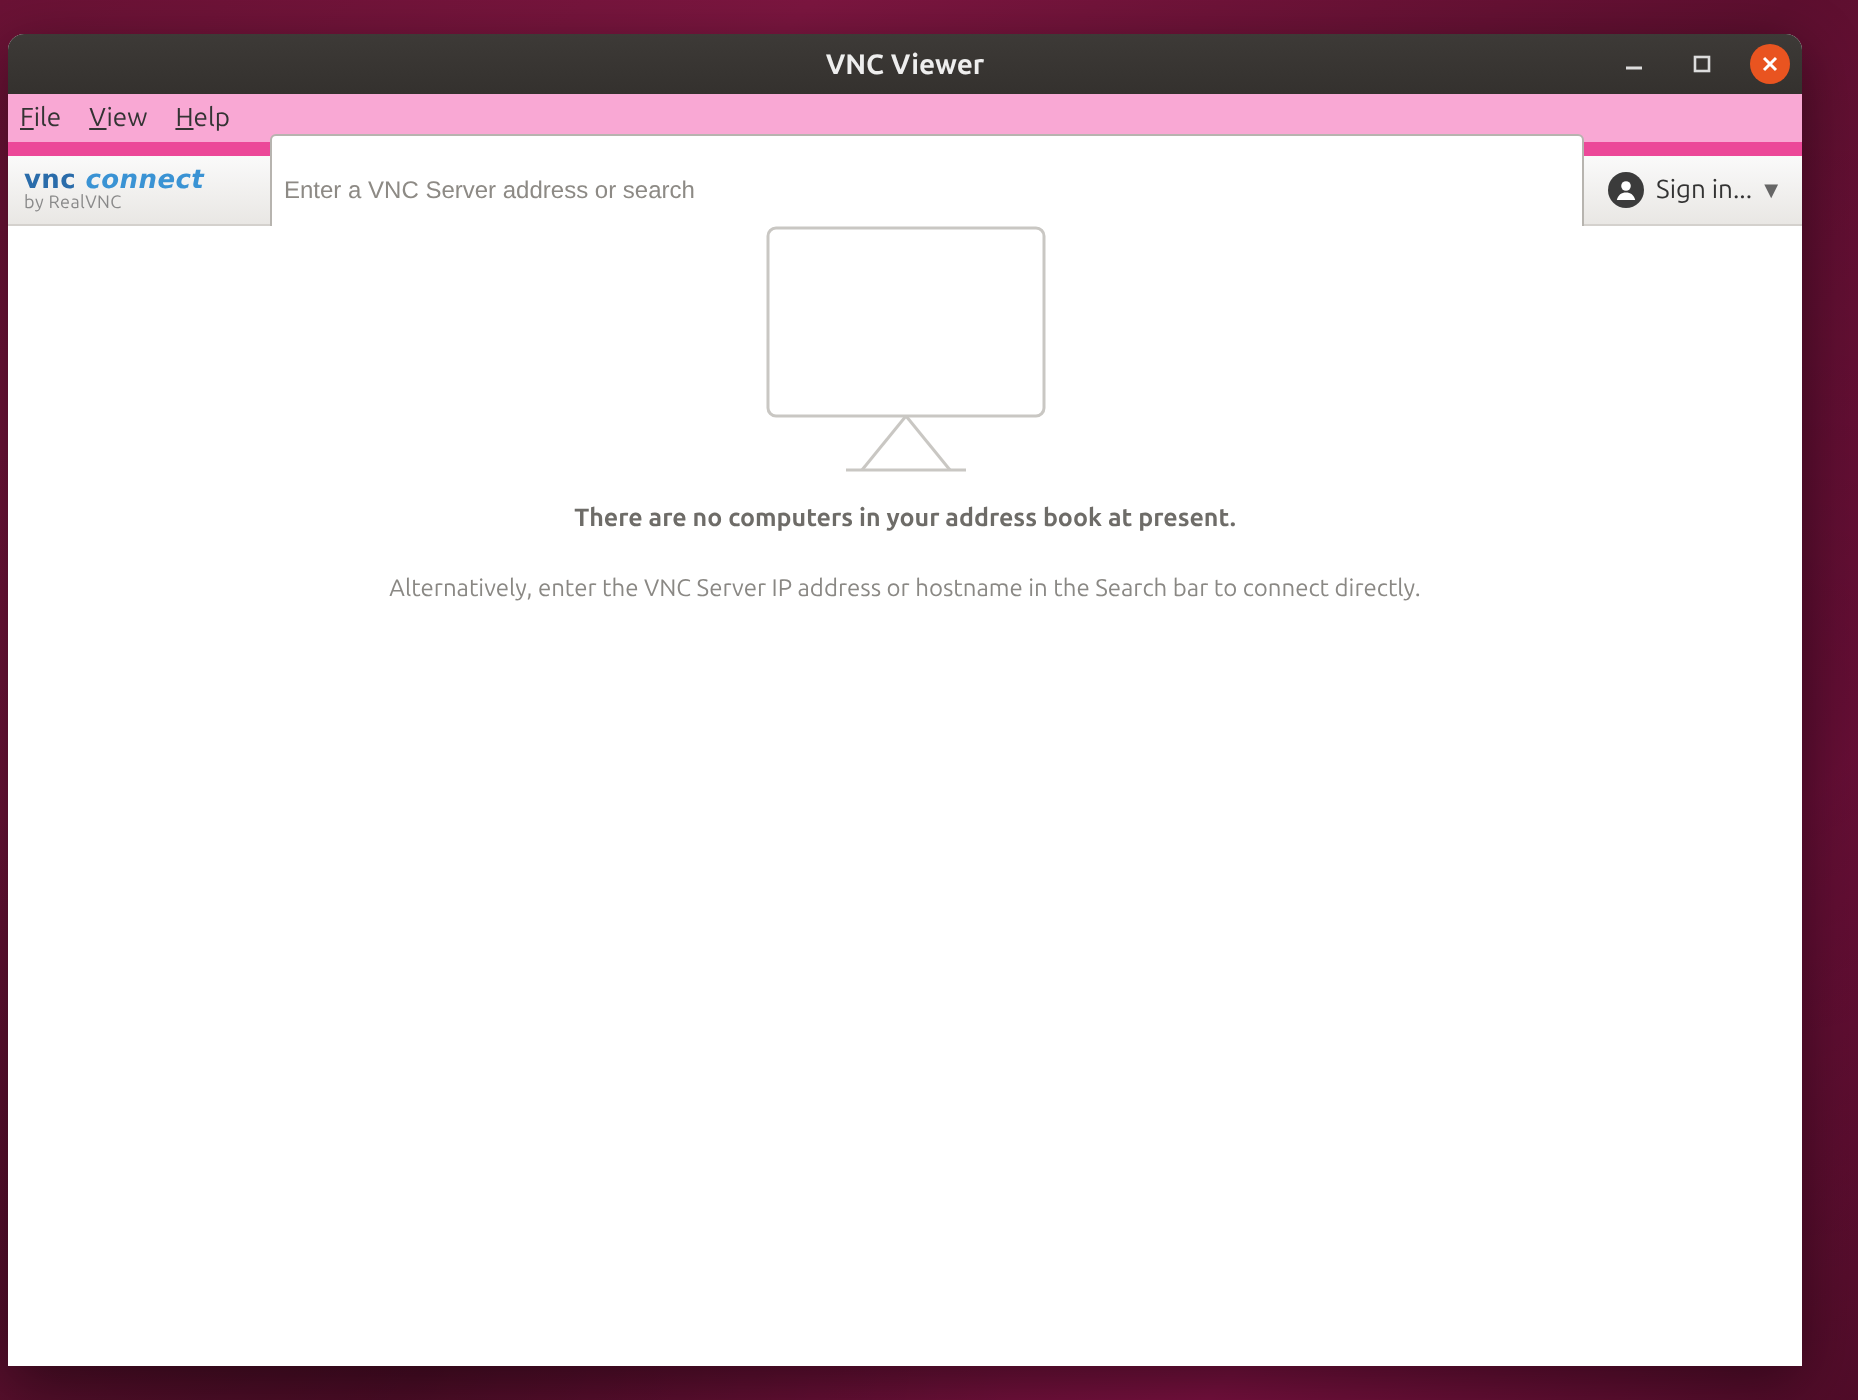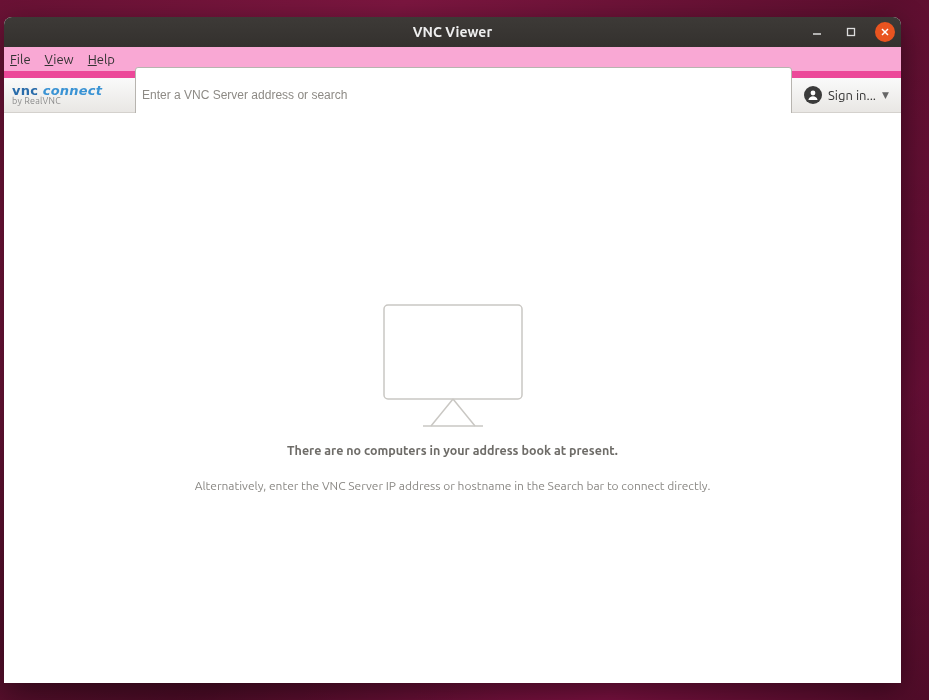--- a/index.html
+++ b/index.html
@@ -85,21 +85,21 @@
     cursor:default;
   }
   .avatar{
     width:18px;height:18px;border-radius:50%;
     background:#3b3b3b;display:flex;align-items:center;justify-content:center;
   }
   .avatar svg{display:block;}
   .chev{font-size:9px;color:#666;}
   .content{
     flex:1;background:#fff;
-    display:flex;flex-direction:column;align-items:center;justify-content:center;
+    display:flex;flex-direction:column;align-items:center;
     color:#7e7c78;font-size:12px;
     gap:8px;
   }
   .monitor-ico{margin-bottom:6px;}
   .empty-head{color:#6e6c68;font-weight:700;font-size:12.5px;}
   .empty-line{color:#8a8884;margin-top:14px;font-size:12px;}
   .empty-line + .empty-line{margin-top:18px;margin-left:24px;}
 </style>
 </head>
 <body>

